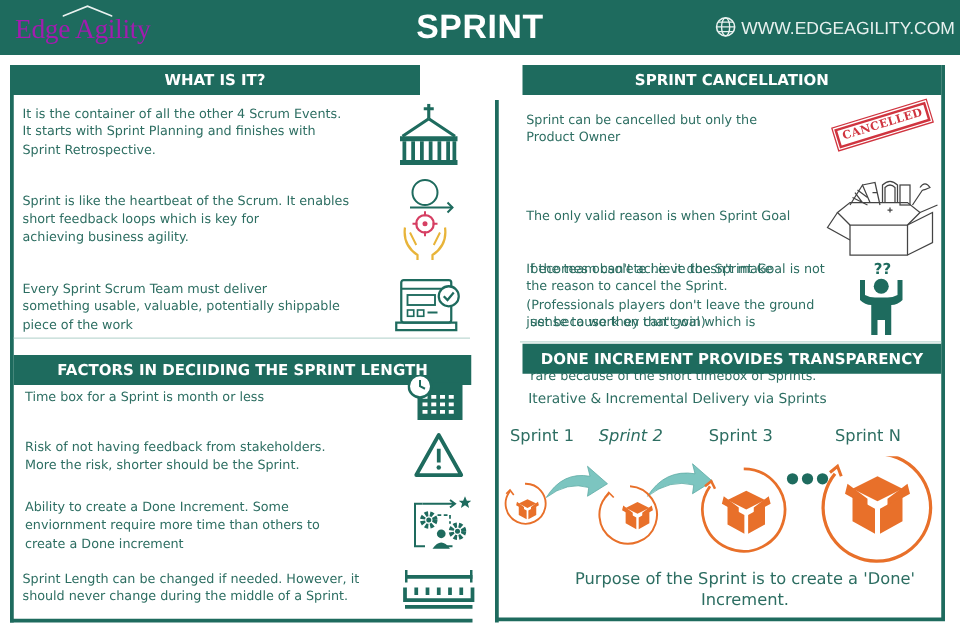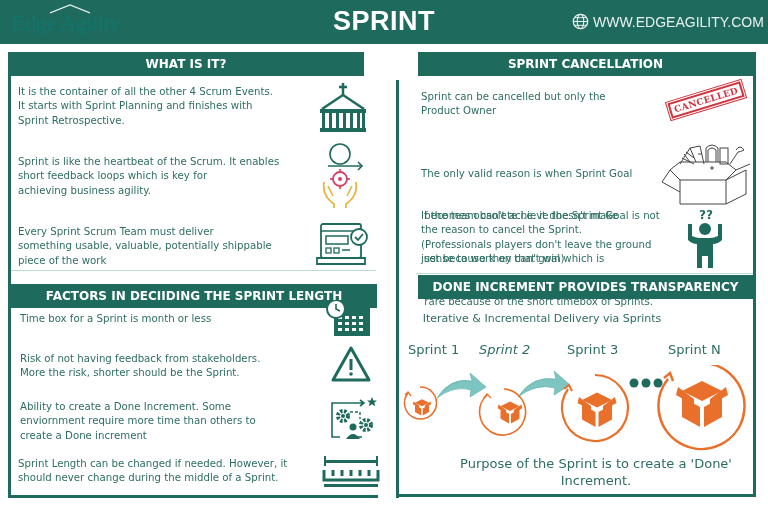--- a/index.html
+++ b/index.html
@@ -1,20 +1,20 @@
 <!DOCTYPE html>
 <html><head>
 <meta charset="utf-8">
 <style>
   html, body { margin:0; padding:0; }
   body { width:768px; height:512px; background:#ffffff; position:relative; overflow:hidden;
          font-family:"DejaVu Sans", sans-serif; color:#2d6e62; }
   .abs { position:absolute; }
   .header { left:0; top:0; width:768px; height:44px; background:#1e6b5e; }
-  .logo { left:12px; top:10px; color:#0f766e; font-family:Liberation Serif, serif; font-size:22px; letter-spacing:-0.3px; }
+  .logo { left:12px; top:10px; color:#a21caf; font-family:Liberation Serif, serif; font-size:22px; letter-spacing:-0.3px; }
   .logo-roof { left:50px; top:4px; }
   .title { left:0; top:6px; width:768px; text-align:center; color:#fff; font-family:"Liberation Sans", sans-serif; font-weight:bold; font-size:27px; letter-spacing:0.5px; }
   .web { left:572px; top:13px; color:#e8f1ef; font-family:"Liberation Sans", sans-serif; font-size:14px; display:flex; align-items:center; gap:4px; }
   .bar { background:#1e6b5e; color:#fff; font-family:"DejaVu Sans", sans-serif; font-weight:bold; text-align:center; font-size:12px; line-height:24px; }
   .vline { background:#1e6b5e; width:3px; }
   .hline { background:#1e6b5e; height:3px; }
   .txt { font-size:10.2px; line-height:14.3px; color:#2d6e62; }
   .icon { position:absolute; }
   .sprint-lbl { font-size:13px; color:#2d6e62; }
 </style>
@@ -35,21 +35,21 @@
     <line x1="3" y1="5.5" x2="17" y2="5.5" stroke="#e8f1ef" stroke-width="1.2"></line>
     <line x1="3" y1="14.5" x2="17" y2="14.5" stroke="#e8f1ef" stroke-width="1.2"></line>
   </svg>
   <span>WWW.EDGEAGILITY.COM</span>
 </div>
 
 <div class="abs vline" style="left:8px; top:52px; height:446px;"></div>
 <div class="abs hline" style="left:8px; top:495px; width:370px;"></div>
 <div class="abs" style="left:11px; top:270px; width:365px; height:1px; background:#bfd9d4;"></div>
 
-<div class="abs bar" style="left:8px; top:52px; width:356px;">WHAT IS IT?</div>
+<div class="abs bar" style="left:8px; top:52px; width:328px;">WHAT IS IT?</div>
 
 <div class="abs txt" style="left:18px; top:85px;">
   <div>It is the container of all the other 4 Scrum Events.</div>
   <div>It starts with Sprint Planning and finishes with</div>
   <div>Sprint Retrospective.</div>
 </div>
 <svg class="icon" style="left:318px; top:83px;" width="50" height="52" viewBox="0 0 50 52">
   <line x1="25" y1="0" x2="25" y2="12" stroke="#1e6b5e" stroke-width="2.5"></line>
   <line x1="21" y1="4" x2="29" y2="4" stroke="#1e6b5e" stroke-width="2.5"></line>
   <path d="M25 12 L4 26 M25 12 L46 26" stroke="#1e6b5e" stroke-width="2.5" fill="none"></path>

